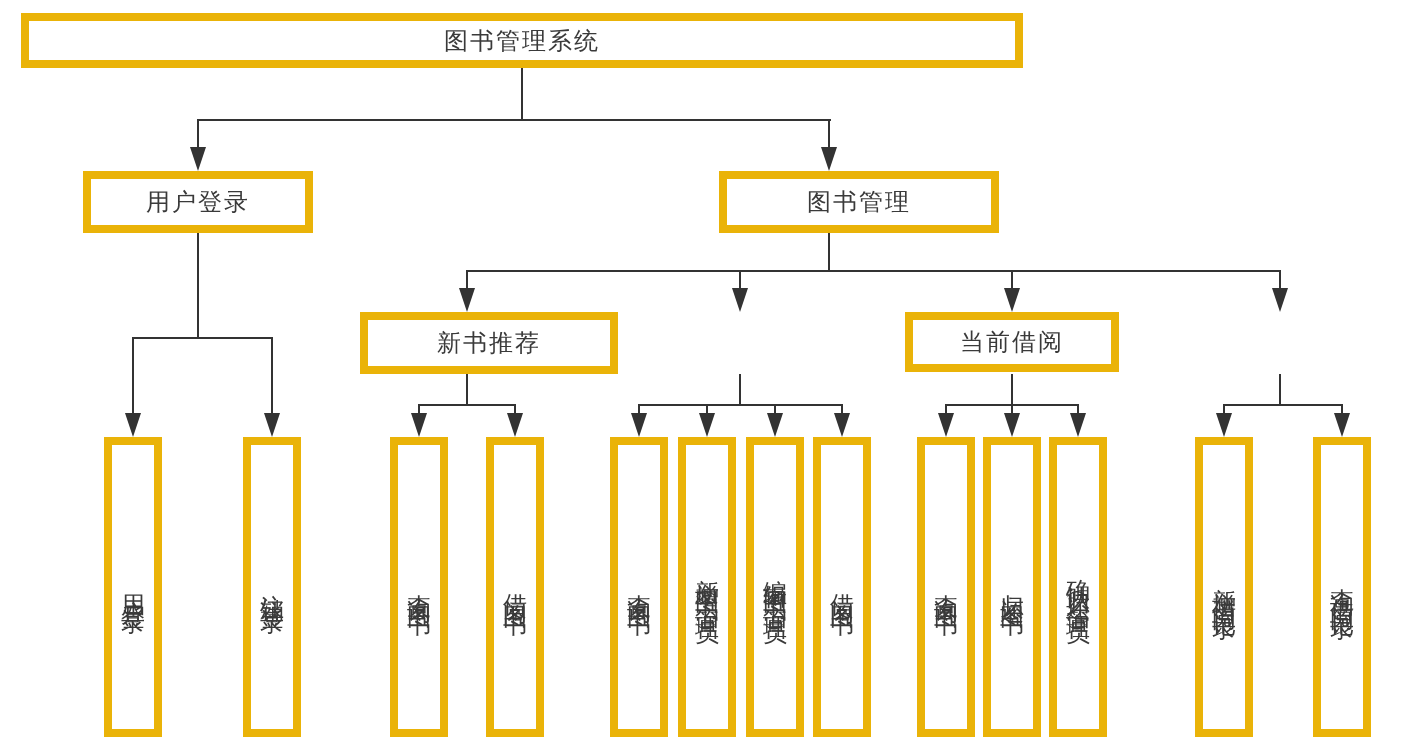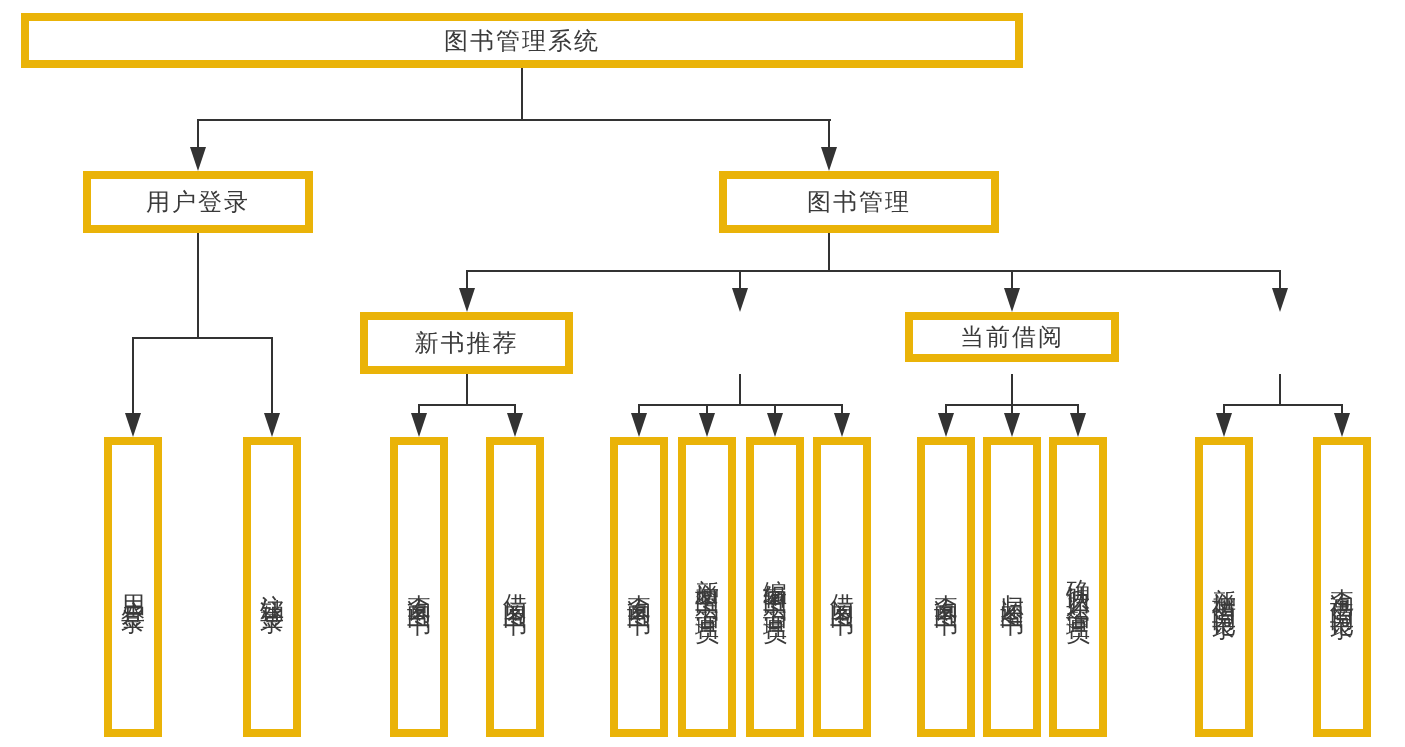--- a/index.html
+++ b/index.html
@@ -65,24 +65,24 @@
   <div class="hline" style="left:466px; top:270px; width:815px;"></div>
   <div class="vline" style="left:466px; top:270px; height:22px;"></div>
   <div class="vline" style="left:739px; top:270px; height:22px;"></div>
   <div class="vline" style="left:1011px; top:270px; height:22px;"></div>
   <div class="vline" style="left:1279px; top:270px; height:22px;"></div>
   <div class="arrow" style="left:459px; top:288px;"></div>
   <div class="arrow" style="left:732px; top:288px;"></div>
   <div class="arrow" style="left:1004px; top:288px;"></div>
   <div class="arrow" style="left:1272px; top:288px;"></div>
 
-  <div class="node" style="left:360px; top:312px; width:213px; height:62px;">
+  <div class="node" style="left:360px; top:312px; width:258px; height:62px;">
     <span class="hlabel">新书推荐</span>
   </div>
-  <div class="node" style="left:905px; top:312px; width:214px; height:50px;">
+  <div class="node" style="left:905px; top:312px; width:214px; height:60px;">
     <span class="hlabel">当前借阅</span>
   </div>
 
   <div class="vline" style="left:466px; top:374px; height:32px;"></div>
   <div class="hline" style="left:418px; top:404px; width:98px;"></div>
   <div class="vline" style="left:418px; top:404px; height:12px;"></div>
   <div class="vline" style="left:514px; top:404px; height:12px;"></div>
   <div class="arrow" style="left:411px; top:413px;"></div>
   <div class="arrow" style="left:507px; top:413px;"></div>
 

